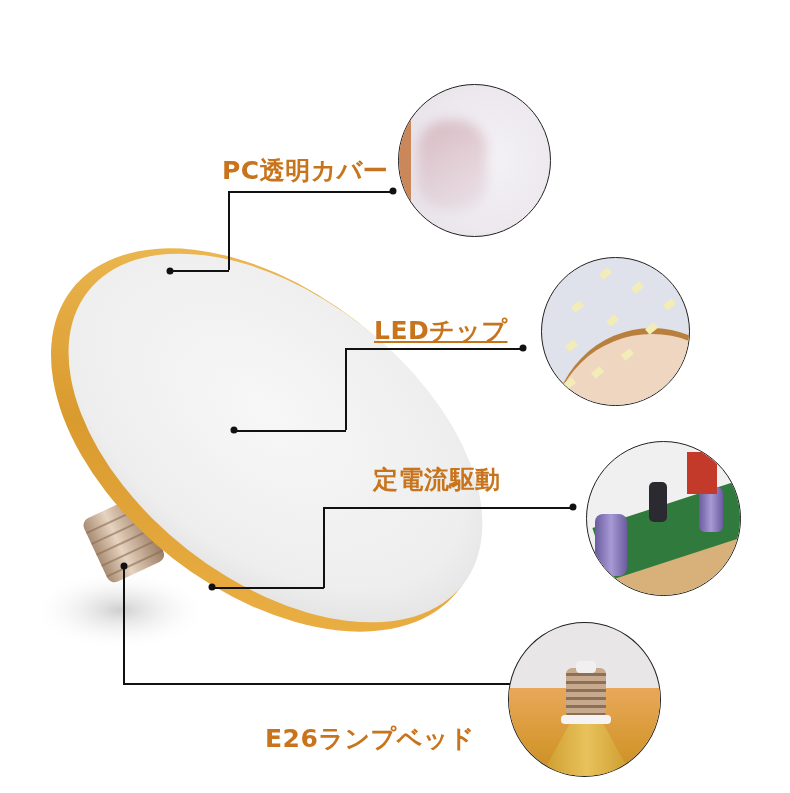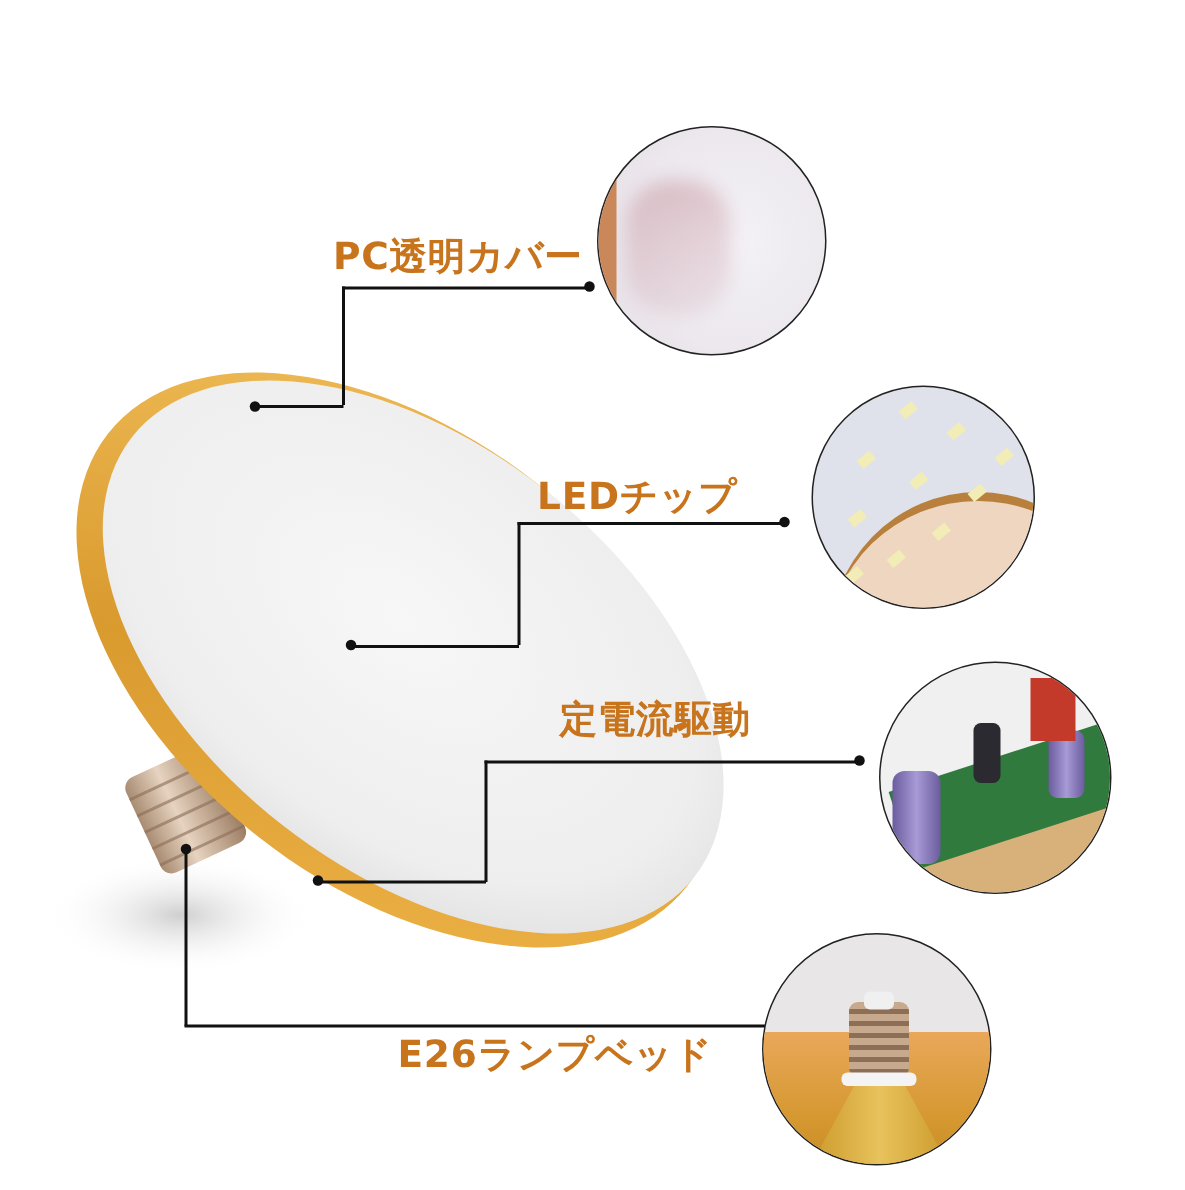--- a/index.html
+++ b/index.html
@@ -48,23 +48,23 @@
     </g>
   </g>
 
   <g transform="rotate(38 265 440)">
     <ellipse cx="265" cy="440" rx="245" ry="150" fill="url(#rim)"></ellipse>
     <ellipse cx="272" cy="432" rx="238" ry="142" fill="url(#face)"></ellipse>
   </g>
 </svg>
 
 <div class="label" style="left:222px;top:158px;">PC透明カバー</div>
-<div class="label" style="left:358px;top:318px;">LEDチップ</div>
+<div class="label" style="left:374px;top:318px;text-decoration:underline;">LEDチップ</div>
 <div class="label" style="left:373px;top:467px;">定電流駆動</div>
-<div class="label" style="left:265px;top:690px;">E26ランプベッド</div>
+<div class="label" style="left:265px;top:726px;">E26ランプベッド</div>
 
 <div class="line" style="left:228px;top:191px;width:165px;height:1.5px;"></div>
 <div class="line" style="left:228px;top:191px;width:1.5px;height:79px;"></div>
 <div class="line" style="left:170px;top:270px;width:59px;height:1.5px;"></div>
 <div class="dot" style="left:170px;top:271px;"></div>
 <div class="dot" style="left:393px;top:191px;"></div>
 
 <div class="line" style="left:345px;top:348px;width:178px;height:1.5px;"></div>
 <div class="line" style="left:345px;top:348px;width:1.5px;height:82px;"></div>
 <div class="line" style="left:234px;top:430px;width:112px;height:1.5px;"></div>

